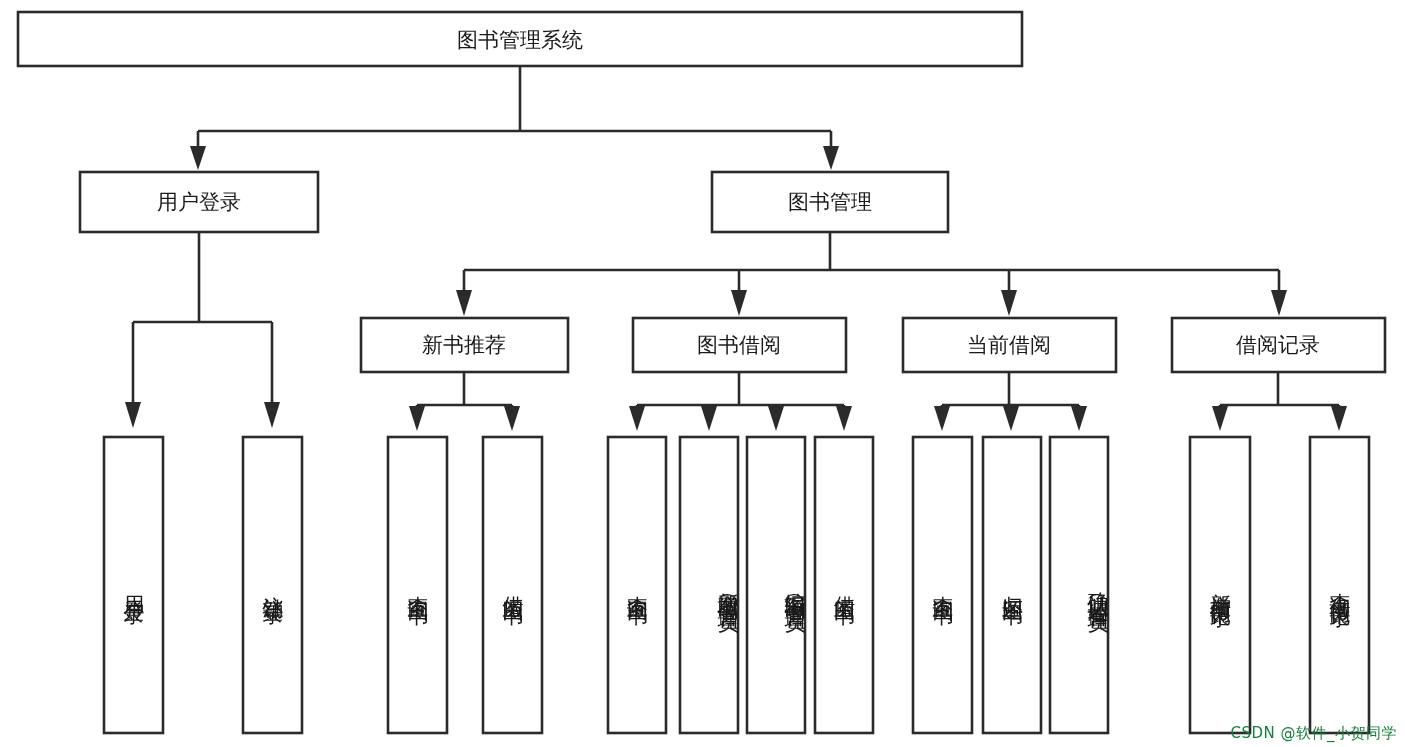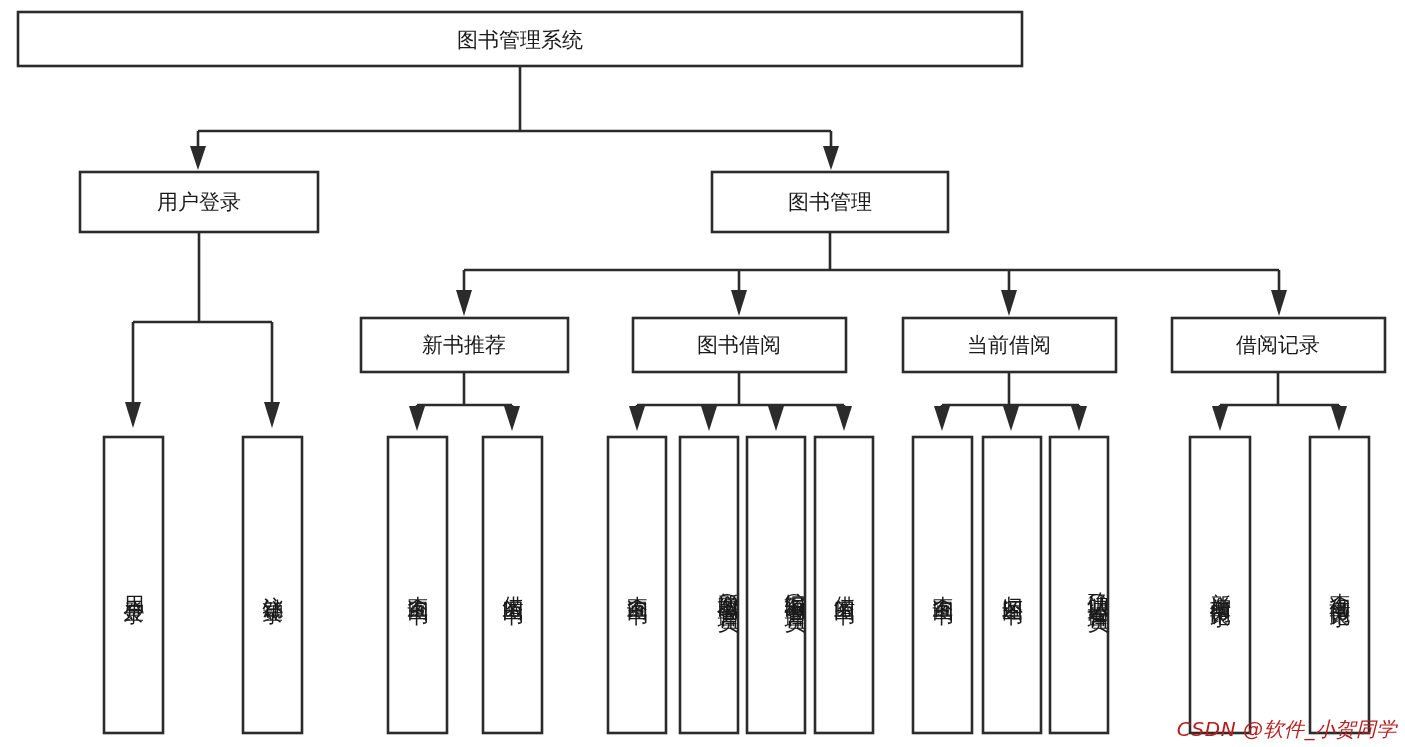--- a/index.html
+++ b/index.html
@@ -63,25 +63,24 @@
     align-items: center;
     justify-content: center;
     white-space: nowrap;
     pointer-events: none;
   }
   .watermark {
     position: absolute;
     right: 8px;
     bottom: 4px;
     font-family: "DejaVu Sans", "Liberation Sans", sans-serif;
-    font-size: 20px;
-    color: #b91c1c;
+    font-size: 15px;
+    color: #15803d;
     letter-spacing: 0.5px;
     white-space: nowrap;
-    font-style: italic;
   }
 </style>
 </head>
 <body>
 
 <div id="diagram-root">
 
   <svg id="tree-svg" viewBox="0 0 1405 747">
 
     <g>

